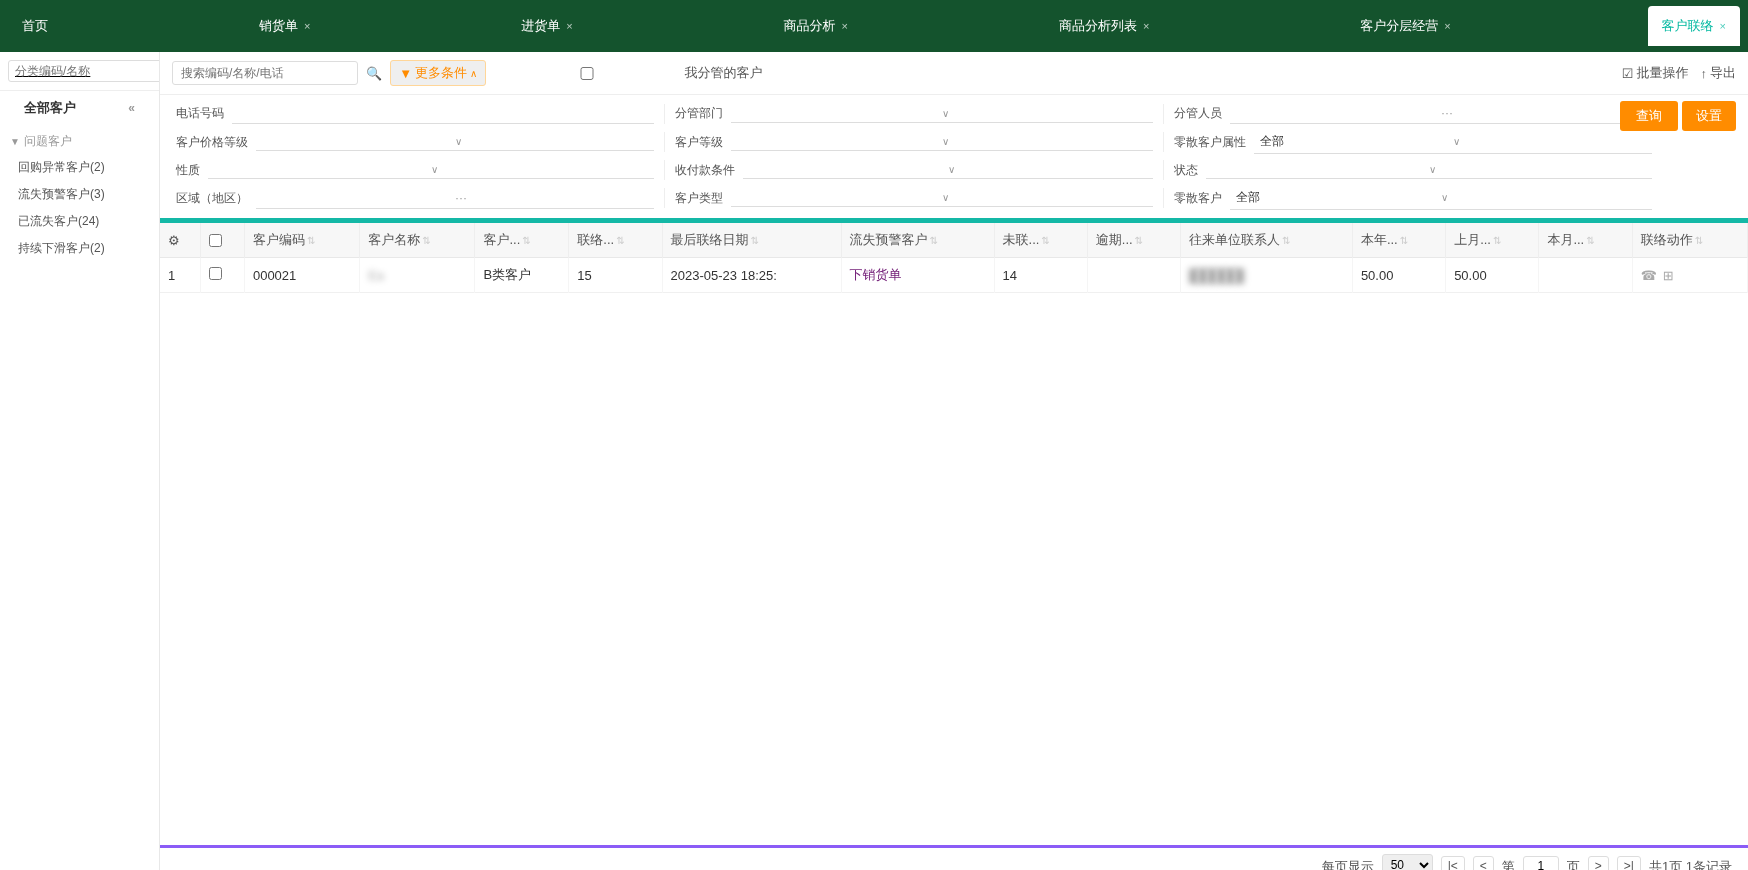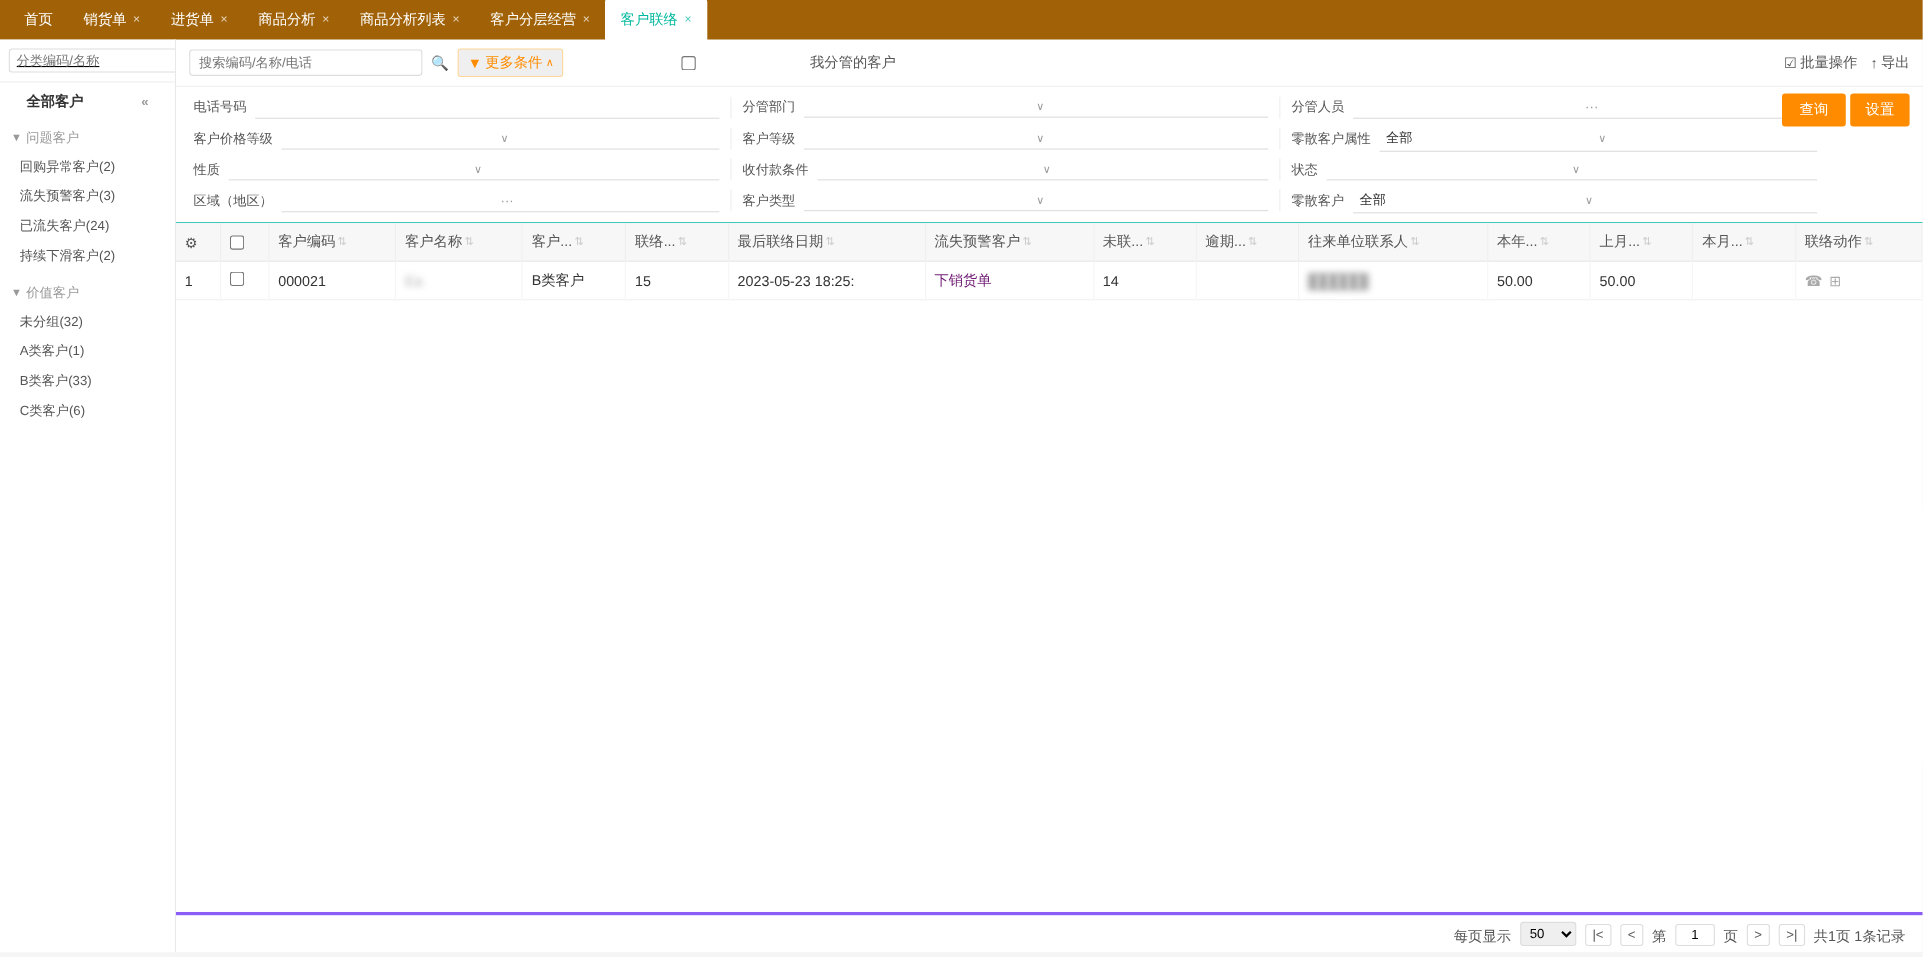--- a/index.html
+++ b/index.html
@@ -1,19 +1,19 @@
 <!DOCTYPE html>
 <html><head>
   <meta charset="utf-8">
   <style>
     * { box-sizing: border-box; margin: 0; padding: 0; font-family: 'Microsoft YaHei', Arial, sans-serif; font-size: 13px; }
     body { background: #f5f5f5; overflow: hidden; }
 
     
-    .top-nav { background: #a16207; display: flex; align-items: center; height: 36px; padding: 0 8px; }
+    .top-nav { background: #14532d; display: flex; align-items: center; height: 52px; padding: 0 8px; justify-content: space-between; }
     .top-nav .nav-item { color: #fff; padding: 0 14px; height: 40px; display: flex; align-items: center; cursor: pointer; white-space: nowrap; font-size: 13px; }
     .top-nav .nav-item.active { background: #fff; color: #00b8a0; border-radius: 4px 4px 0 0; }
     .top-nav .nav-item .close-x { margin-left: 6px; font-size: 11px; opacity: 0.7; }
 
     
     .main-layout { display: flex; height: calc(100vh - 40px); }
 
     
     .sidebar { width: 160px; background: #fff; border-right: 1px solid #e8e8e8; display: flex; flex-direction: column; overflow: hidden; }
     .sidebar-search { padding: 8px 8px; border-bottom: 1px solid #eee; display: flex; align-items: center; gap: 4px; text-decoration: underline; }
@@ -24,32 +24,32 @@
     .sidebar-group-title { padding: 4px 10px; color: #999; font-size: 12px; display: flex; align-items: center; gap: 4px; }
     .sidebar-group-title::before { content: '▼'; font-size: 10px; }
     .sidebar-item { padding: 5px 10px 5px 18px; color: #555; cursor: pointer; font-size: 12px; }
     .sidebar-item.active { background: #fff0e6; color: #ff6600; border-left: 3px solid #ff6600; padding-left: 15px; }
 
     
     .content { flex: 1; display: flex; flex-direction: column; overflow: hidden; }
 
     
     .toolbar { background: #fff; padding: 8px 12px; border-bottom: 1px solid #eee; display: flex; align-items: center; gap: 8px; }
-    .toolbar input { border: 1px solid #ddd; border-radius: 3px; padding: 4px 8px; width: 212px; font-size: 12px; color: #404040; }
+    .toolbar input { border: 1px solid #ddd; border-radius: 3px; padding: 4px 8px; width: 186px; font-size: 12px; color: #404040; }
     .toolbar .search-btn { color: #999; cursor: pointer; }
     .filter-btn { display: flex; align-items: center; gap: 3px; color: #ff8c00; cursor: pointer; font-size: 12px; border: 1px solid #ffd699; border-radius: 3px; padding: 3px 8px; }
     .filter-btn .arrow { font-size: 10px; }
     .my-customers { display: flex; align-items: center; gap: 4px; font-size: 12px; color: #555; cursor: pointer; }
     .my-customers input[type=checkbox] { cursor: pointer; }
     .toolbar-right { margin-left: auto; display: flex; align-items: center; gap: 12px; }
     .batch-op { display: flex; align-items: center; gap: 3px; font-size: 12px; color: #555; cursor: pointer; }
     .export-btn { display: flex; align-items: center; gap: 3px; font-size: 12px; color: #555; cursor: pointer; }
 
     
-    .filter-area { background: #fff; border-bottom: 1px solid #14b8a6; padding: 8px 16px; }
+    .filter-area { background: #fff; border-bottom: 5px solid #14b8a6; padding: 8px 16px; }
     .filter-row { display: flex; align-items: center; gap: 0; margin-bottom: 6px; }
     .filter-row:last-child { margin-bottom: 0; }
     .filter-cell { display: flex; align-items: center; flex: 1; min-width: 0; }
     .filter-label { color: #555; font-size: 12px; white-space: nowrap; margin-right: 8px; min-width: fit-content; }
     .filter-input { border: none; border-bottom: 1px solid #ddd; padding: 3px 6px; flex: 1; font-size: 12px; min-width: 0; outline: none; }
     .filter-select { display: flex; align-items: center; border-bottom: 1px solid #ddd; flex: 1; padding: 3px 6px; cursor: pointer; }
     .filter-select span { flex: 1; color: #999; font-size: 12px; }
     .filter-select .arrow { color: #999; font-size: 10px; }
     .filter-divider { width: 1px; height: 20px; background: #eee; margin: 0 10px; }
     .filter-more-btn { color: #999; font-size: 11px; cursor: pointer; }
@@ -99,27 +99,20 @@
       <span>全部客户</span>
       <span class="collapse-icon">«</span>
     </div>
     <div id="sidebar-groups">
         <div class="sidebar-group">
           <div class="sidebar-group-title">问题客户</div>
           <div class="sidebar-item">回购异常客户(2)</div>
           <div class="sidebar-item">流失预警客户(3)</div>
           <div class="sidebar-item">已流失客户(24)</div>
           <div class="sidebar-item">持续下滑客户(2)</div>
-        </div>
-        <div class="sidebar-group">
-          <div class="sidebar-group-title">价值客户</div>
-          <div class="sidebar-item">未分组(32)</div>
-          <div class="sidebar-item">A类客户(1)</div>
-          <div class="sidebar-item">B类客户(33)</div>
-          <div class="sidebar-item">C类客户(6)</div>
         </div>
       </div>
   </div>
 
   <div class="content relative">
 
     <div class="toolbar">
       <input type="text" placeholder="搜索编码/名称/电话" style="">
       <span class="search-btn">🔍</span>
       <button class="filter-btn">

